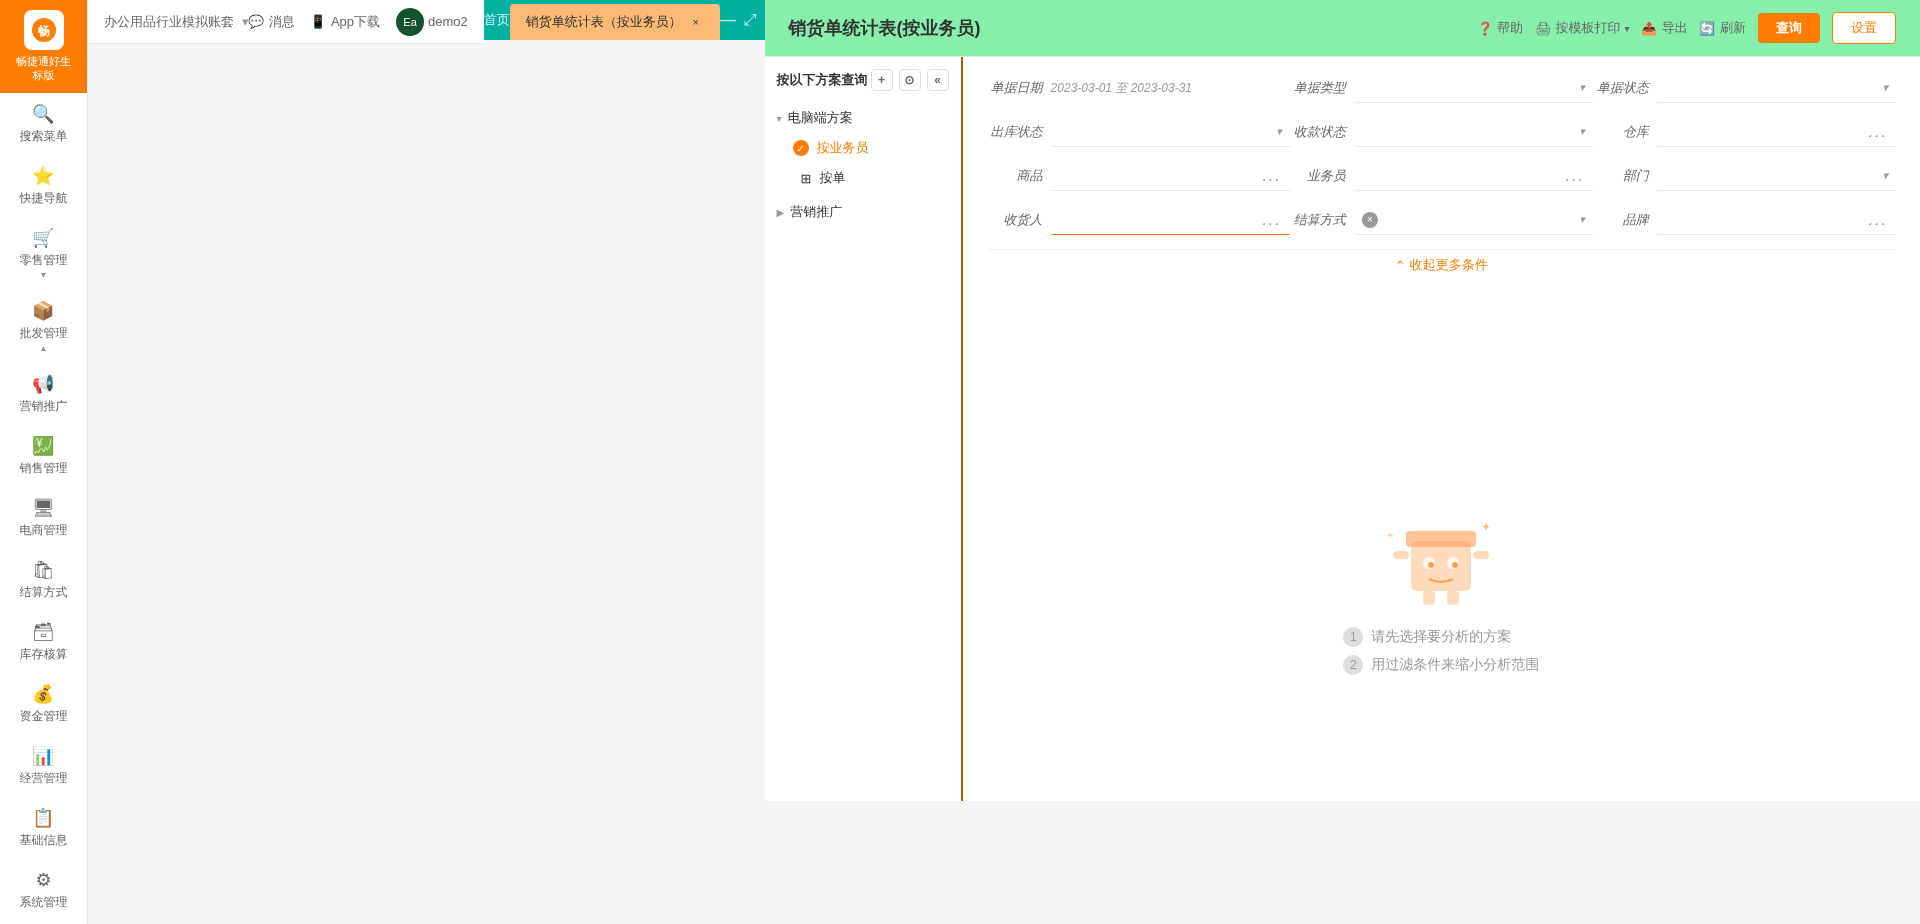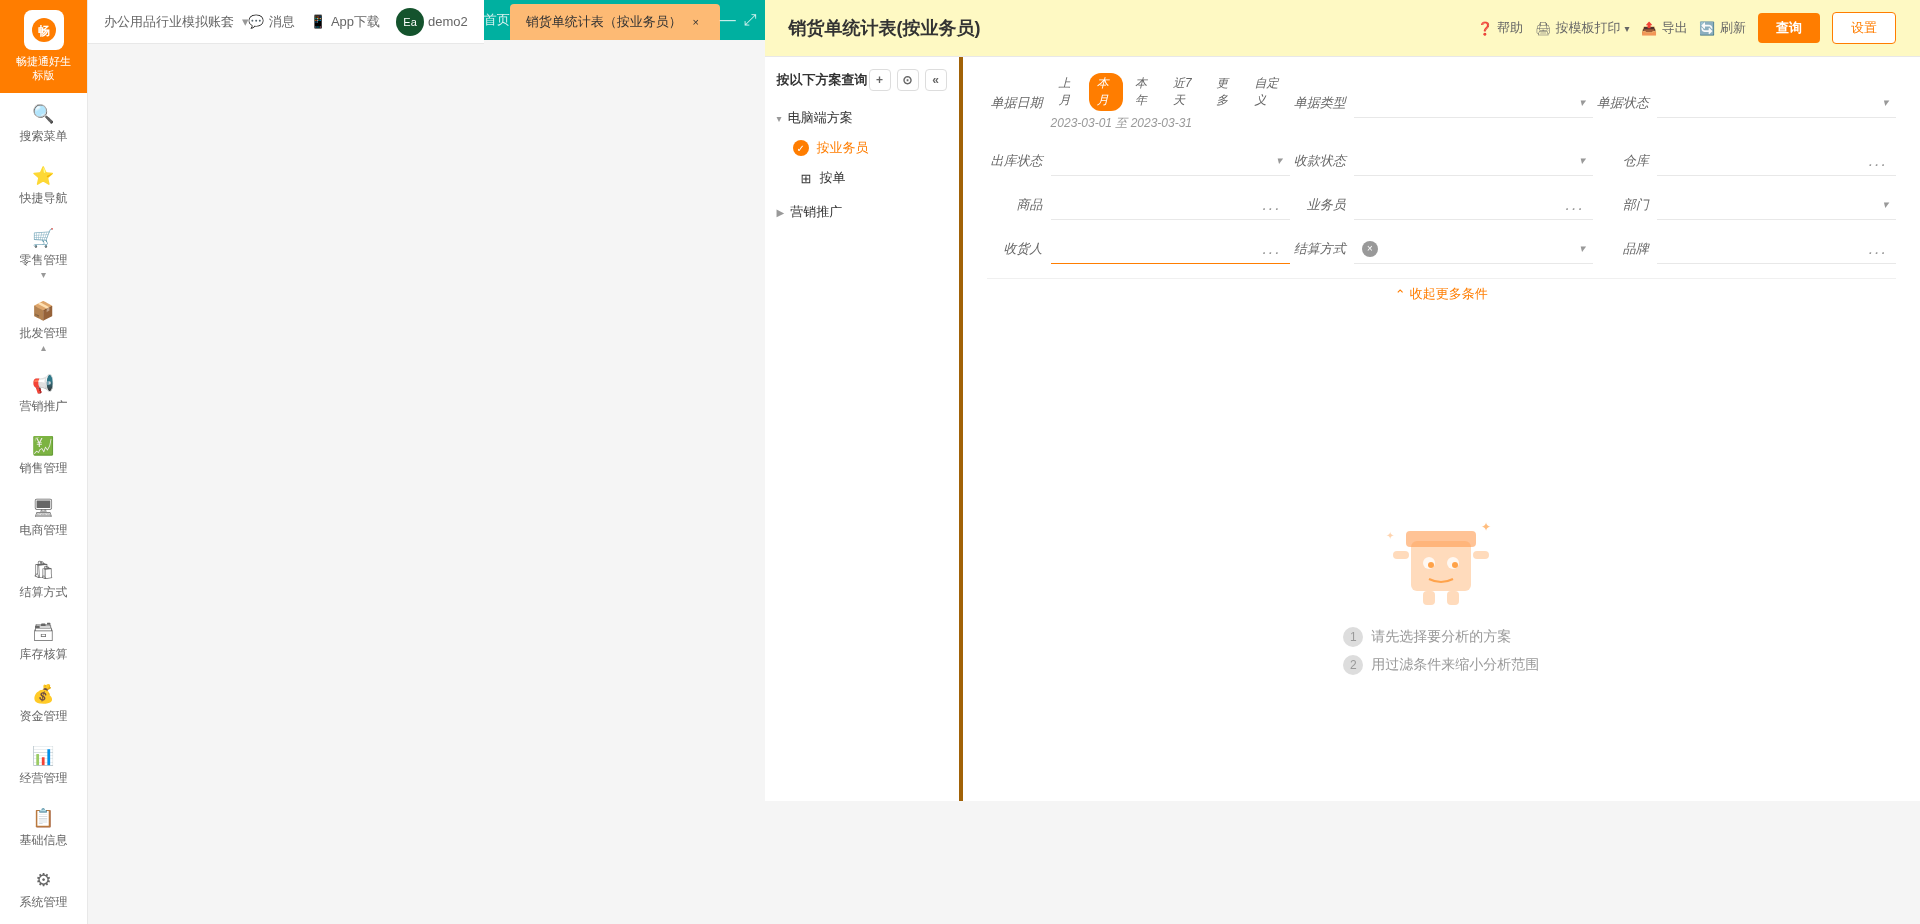--- a/index.html
+++ b/index.html
@@ -30,30 +30,30 @@
     .tab-item.active { background: #fdba74; color: #333; opacity: 1; border-radius: 4px 4px 0 0; margin-top: 4px; }
     .tab-item .tab-close { display: flex; align-items: center; justify-content: center; width: 16px; height: 16px; border-radius: 50%; font-size: 11px; }
     .tab-home { display: flex; align-items: center; padding: 0 0; color: #fff; font-size: 13px; cursor: pointer; }
     .tab-right { margin-left: auto; display: flex; align-items: center; gap: 8px; padding-right: 8px; }
     .tab-right button { background: none; border: none; color: #fff; font-size: 16px; cursor: pointer; opacity: 0.8; }
 
     
     .page-content { flex: 1; overflow-y: auto; padding: 0; background: #f5f5f5; }
 
     
-    .page-header { background: #fef9c3; padding: 12px 24px; display: flex; align-items: center; justify-content: space-between; border-bottom: 1px solid #e8e8e8; }
+    .page-header { background: #86efac; padding: 12px 24px; display: flex; align-items: center; justify-content: space-between; border-bottom: 1px solid #e8e8e8; }
     .page-title { font-size: 18px; font-weight: bold; color: #333; }
     .page-header-actions { display: flex; align-items: center; gap: 12px; }
     .page-header-actions .action-btn { display: flex; align-items: center; gap: 4px; color: #666; font-size: 13px; cursor: pointer; }
     .export-btn { display: flex; align-items: center; gap: 4px; color: #666; font-size: 13px; cursor: pointer; }
     .query-btn { background: #ff7d00; color: #fff; border: none; padding: 6px 18px; border-radius: 4px; font-size: 13px; cursor: pointer; font-weight: bold; }
     .setting-btn { background: #fff; color: #ff7d00; border: 1px solid #ff7d00; padding: 6px 18px; border-radius: 4px; font-size: 13px; cursor: pointer; }
 
     
-    .scheme-panel { width: 198px; background: #fff; border-right: 4px solid #a16207; padding: 12px 0; flex-shrink: 0; }
+    .scheme-panel { width: 198px; background: #fff; border-right: 2px solid #a16207; padding: 12px 0; flex-shrink: 0; }
     .scheme-panel-header { display: flex; align-items: center; justify-content: space-between; padding: 0 12px 8px; color: #333; font-size: 13px; font-weight: bold; }
     .scheme-panel-header .icons { display: flex; align-items: center; gap: 6px; }
     .scheme-panel-header .icon-btn { width: 22px; height: 22px; display: flex; align-items: center; justify-content: center; border: 1px solid #ddd; border-radius: 4px; cursor: pointer; font-size: 12px; color: #666; }
     .scheme-group { padding: 4px 0; }
     .scheme-group-header { display: flex; align-items: center; gap: 6px; padding: 6px 12px; cursor: pointer; color: #333; font-size: 13px; }
     .scheme-item { display: flex; align-items: center; gap: 8px; padding: 6px 12px 6px 28px; cursor: pointer; color: #333; font-size: 13px; }
     .scheme-item.active { color: #ff7d00; }
     .scheme-item .dot { width: 16px; height: 16px; border-radius: 50%; background: #ff7d00; display: flex; align-items: center; justify-content: center; }
     .scheme-sub-item { display: flex; align-items: center; gap: 8px; padding: 6px 12px 6px 36px; cursor: pointer; color: #333; font-size: 13px; }
     .mobile-group { display: flex; align-items: center; gap: 6px; padding: 6px 12px; cursor: pointer; color: #333; font-size: 13px; }
@@ -262,28 +262,20 @@
       </div>
 
       <div style="flex:1;display:flex;flex-direction:column;overflow:hidden;">
 
         <div class="filter-panel">
 
           <div class="filter-row">
             <div class="filter-item">
               <span class="filter-label">单据日期</span>
               <div style="display:flex;flex-direction:column;gap:4px;flex:1;">
-                <div class="date-tabs">
-                  <span class="date-tab">上月</span>
-                  <span class="date-tab active">本月</span>
-                  <span class="date-tab">本年</span>
-                  <span class="date-tab">近7天</span>
-                  <span class="date-tab">更多</span>
-                  <span class="date-tab">自定义</span>
-                </div>
                 <span class="date-range">2023-03-01 至 2023-03-31</span>
               </div>
             </div>
             <div class="filter-item">
               <span class="filter-label">单据类型</span>
               <div class="filter-input" style="flex:1;">
                 <span class="placeholder"></span>
                 <span class="arrow">▾</span>
               </div>
             </div>

